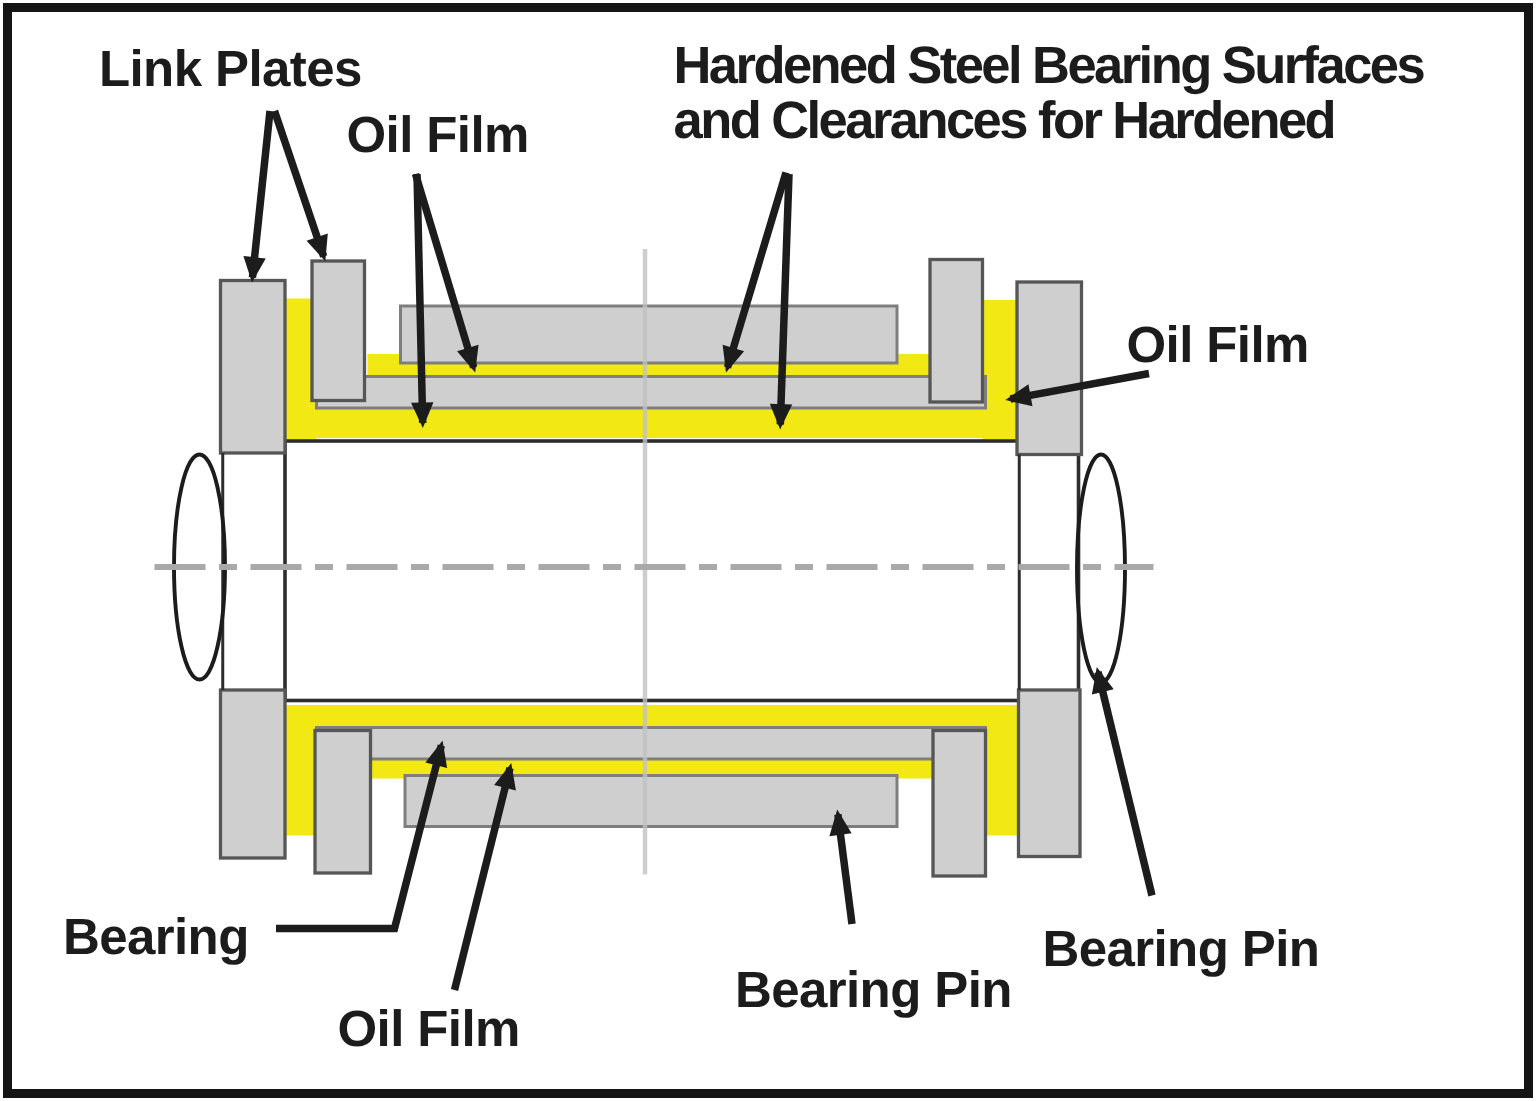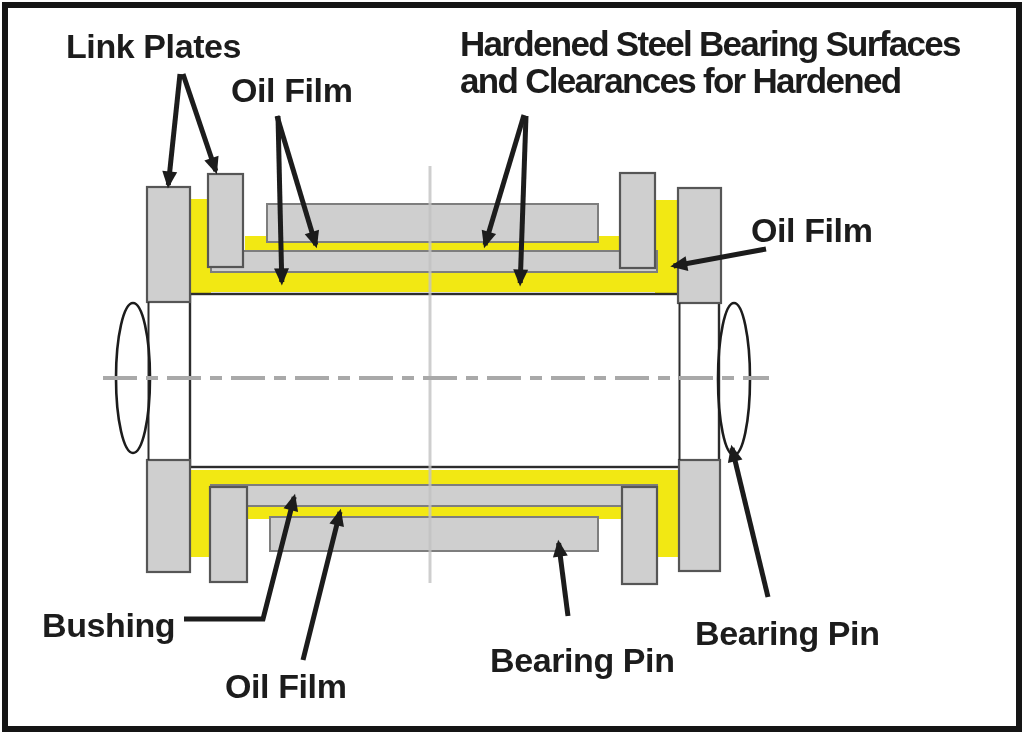--- a/index.html
+++ b/index.html
@@ -27,21 +27,21 @@
   }
   .lbl.heading{
     font-size:35px;
     line-height:37px;
     letter-spacing:-1.7px;
   }
   .heading span{display:block;}
   
   .pos-link-plates    {left:66px;  top:28px;}
   .pos-oil-film-top   {left:231px; top:72px;}
-  .pos-heading        {left:460px; top:25px;}
+  .pos-heading        {left:449px; top:25px;}
   .pos-oil-film-right {left:751px; top:212px;}
   .pos-bushing        {left:42px;  top:607px;}
   .pos-oil-film-bottom{left:225px; top:668px;}
   .pos-bearing-pin-c  {left:490px; top:642px;}
   .pos-bearing-pin-r  {left:695px; top:615px;}
 
   .y{fill:var(--oil-film-yellow,#f2e813);stroke:none;}
   .bar{fill:var(--steel-gray,#cfcfcf);stroke:var(--steel-edge,#7e7e7e);stroke-width:2;}
   .plate{fill:var(--steel-gray,#cfcfcf);stroke:var(--plate-edge,#565656);stroke-width:2.2;}
   .pin{fill:#ffffff;stroke:var(--pin-edge,#2d2d2d);stroke-width:2.4;}
@@ -113,21 +113,21 @@
 
   <div class="lbl pos-oil-film-top">Oil Film</div>
 
   <div class="lbl heading pos-heading">
     <span>Hardened Steel Bearing Surfaces</span>
     <span>and Clearances for Hardened</span>
   </div>
 
   <div class="lbl pos-oil-film-right">Oil Film</div>
 
-  <div class="lbl pos-bushing">Bushing</div>
+  <div class="lbl pos-bushing">Bearing</div>
 
   <div class="lbl pos-oil-film-bottom">Oil Film</div>
 
   <div class="lbl pos-bearing-pin-c">Bearing Pin</div>
 
   <div class="lbl pos-bearing-pin-r">Bearing Pin</div>
 
   <div class="frame"></div>
 </div>
 

